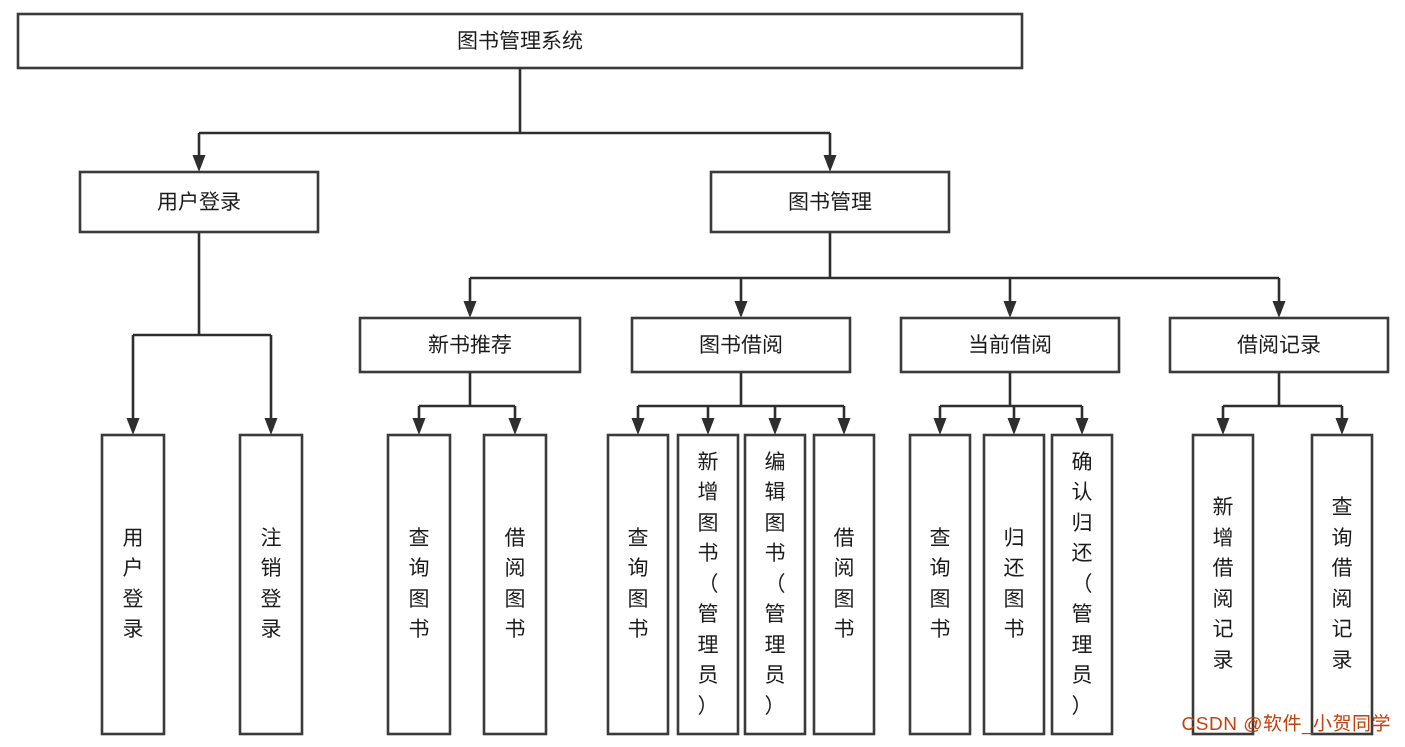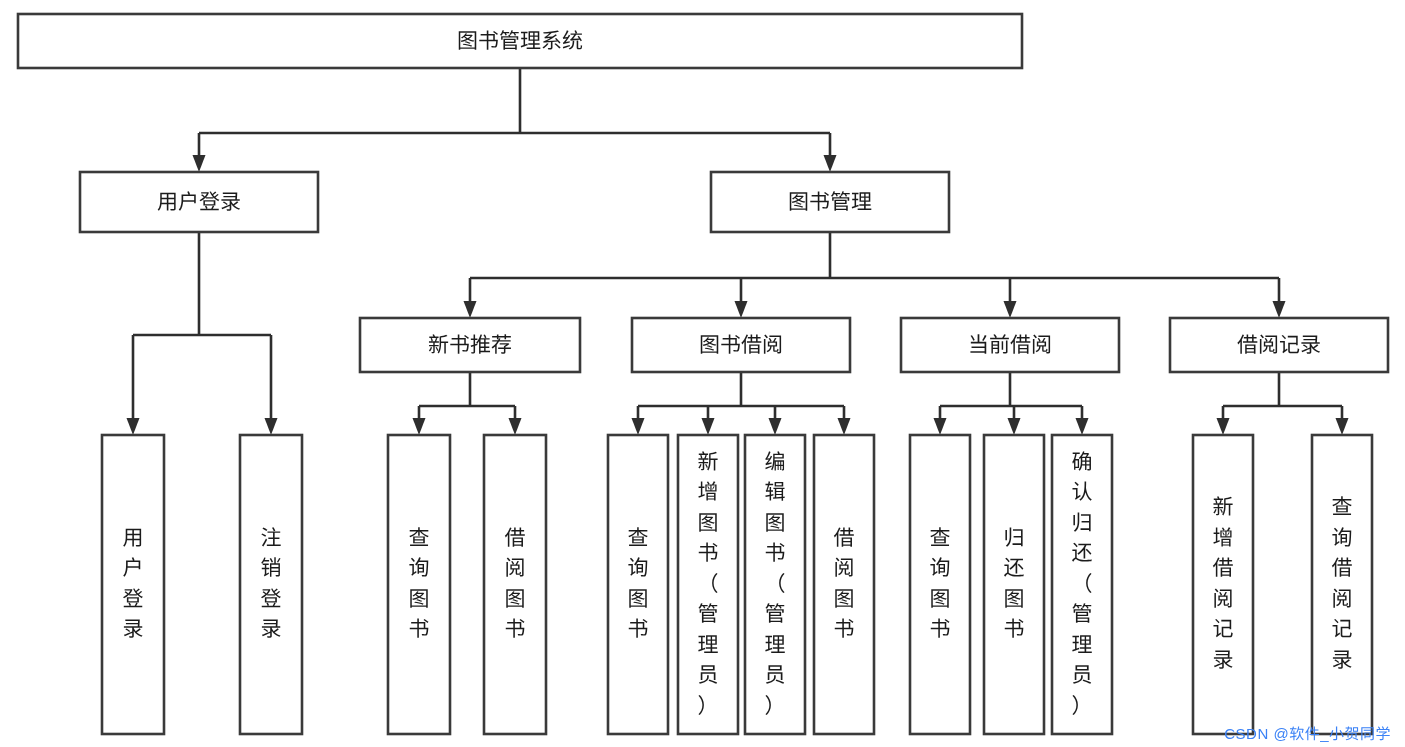--- a/index.html
+++ b/index.html
@@ -52,24 +52,24 @@
     font-family: "Liberation Sans", "DejaVu Sans", sans-serif;
     font-size: 21px;
     fill: #1b1b1b;
     text-anchor: middle;
     dominant-baseline: middle;
     white-space: pre;
   }
   .watermark-text {
     position: absolute;
     right: 14px;
-    bottom: 4px;
-    font-family: "Liberation Sans", "DejaVu Sans", sans-serif;
-    font-size: 15px;
-    color: #3b82f6;
+    bottom: 12px;
+    font-family: "Liberation Sans", "DejaVu Sans", sans-serif;
+    font-size: 19px;
+    color: #c2410c;
     letter-spacing: 0.5px;
     user-select: none;
     pointer-events: none;
     white-space: nowrap;
   }
 </style>
 </head>
 <body>
 
 <div id="diagram-root">

